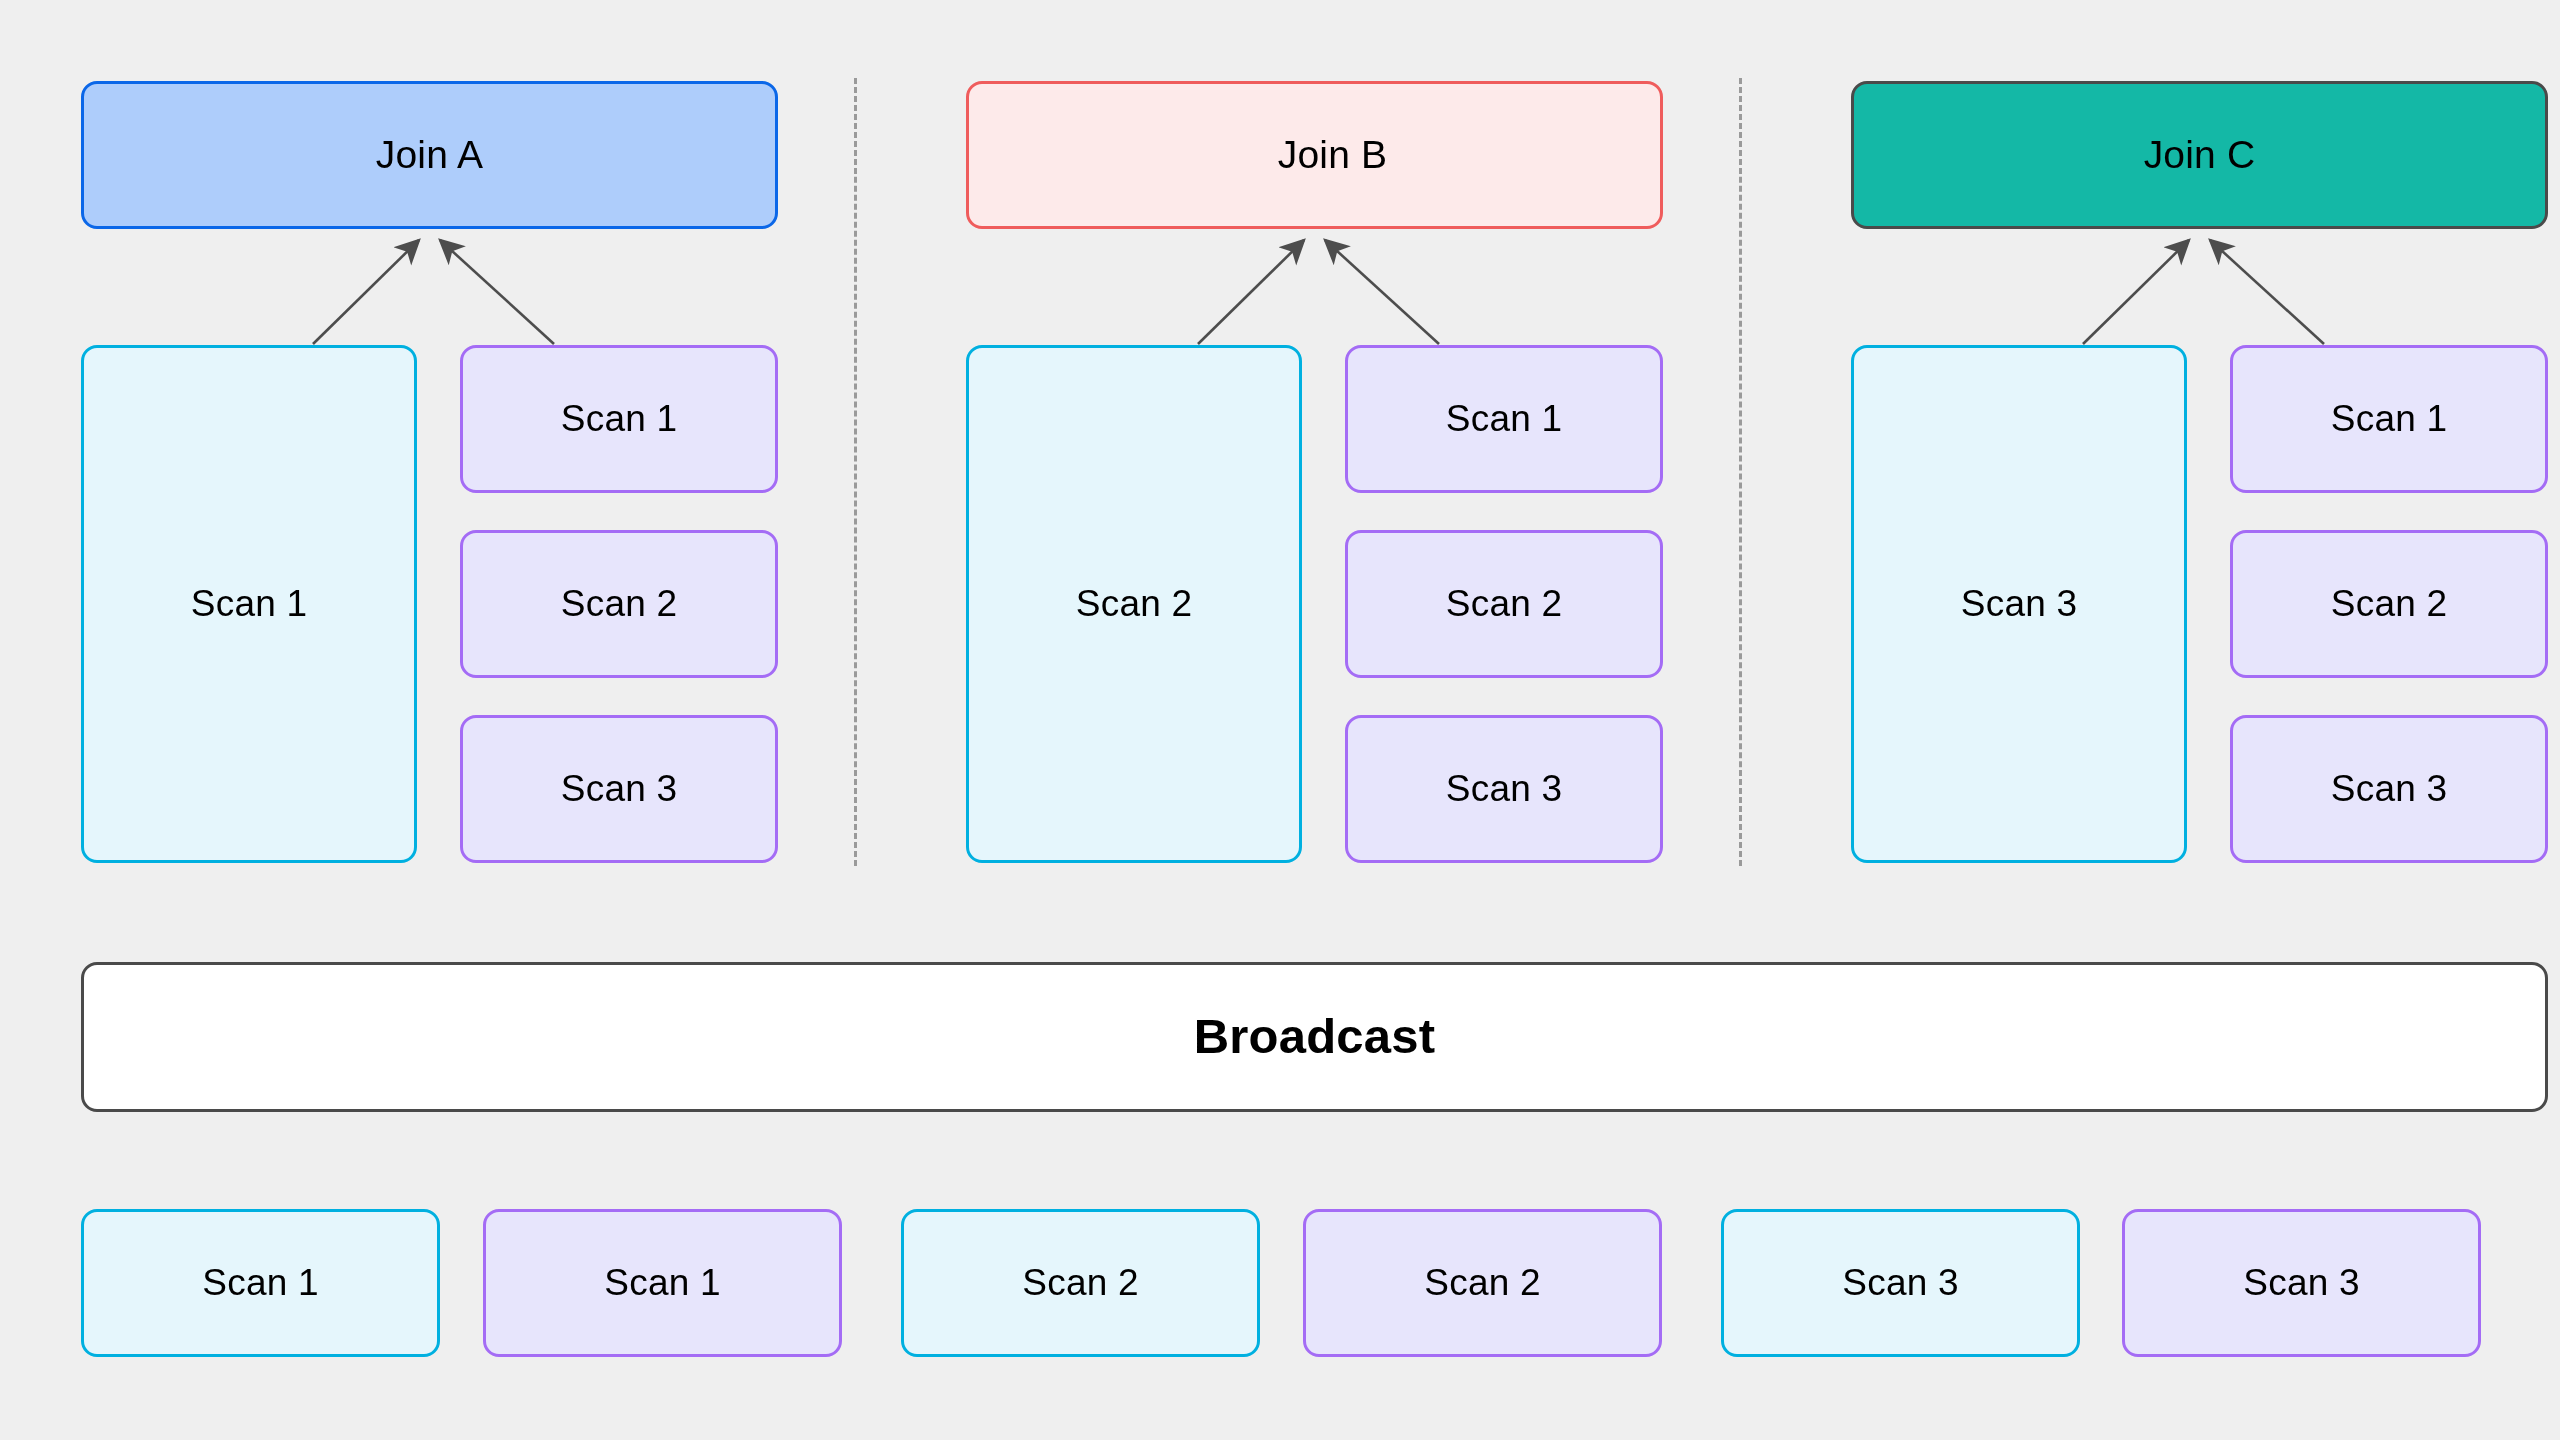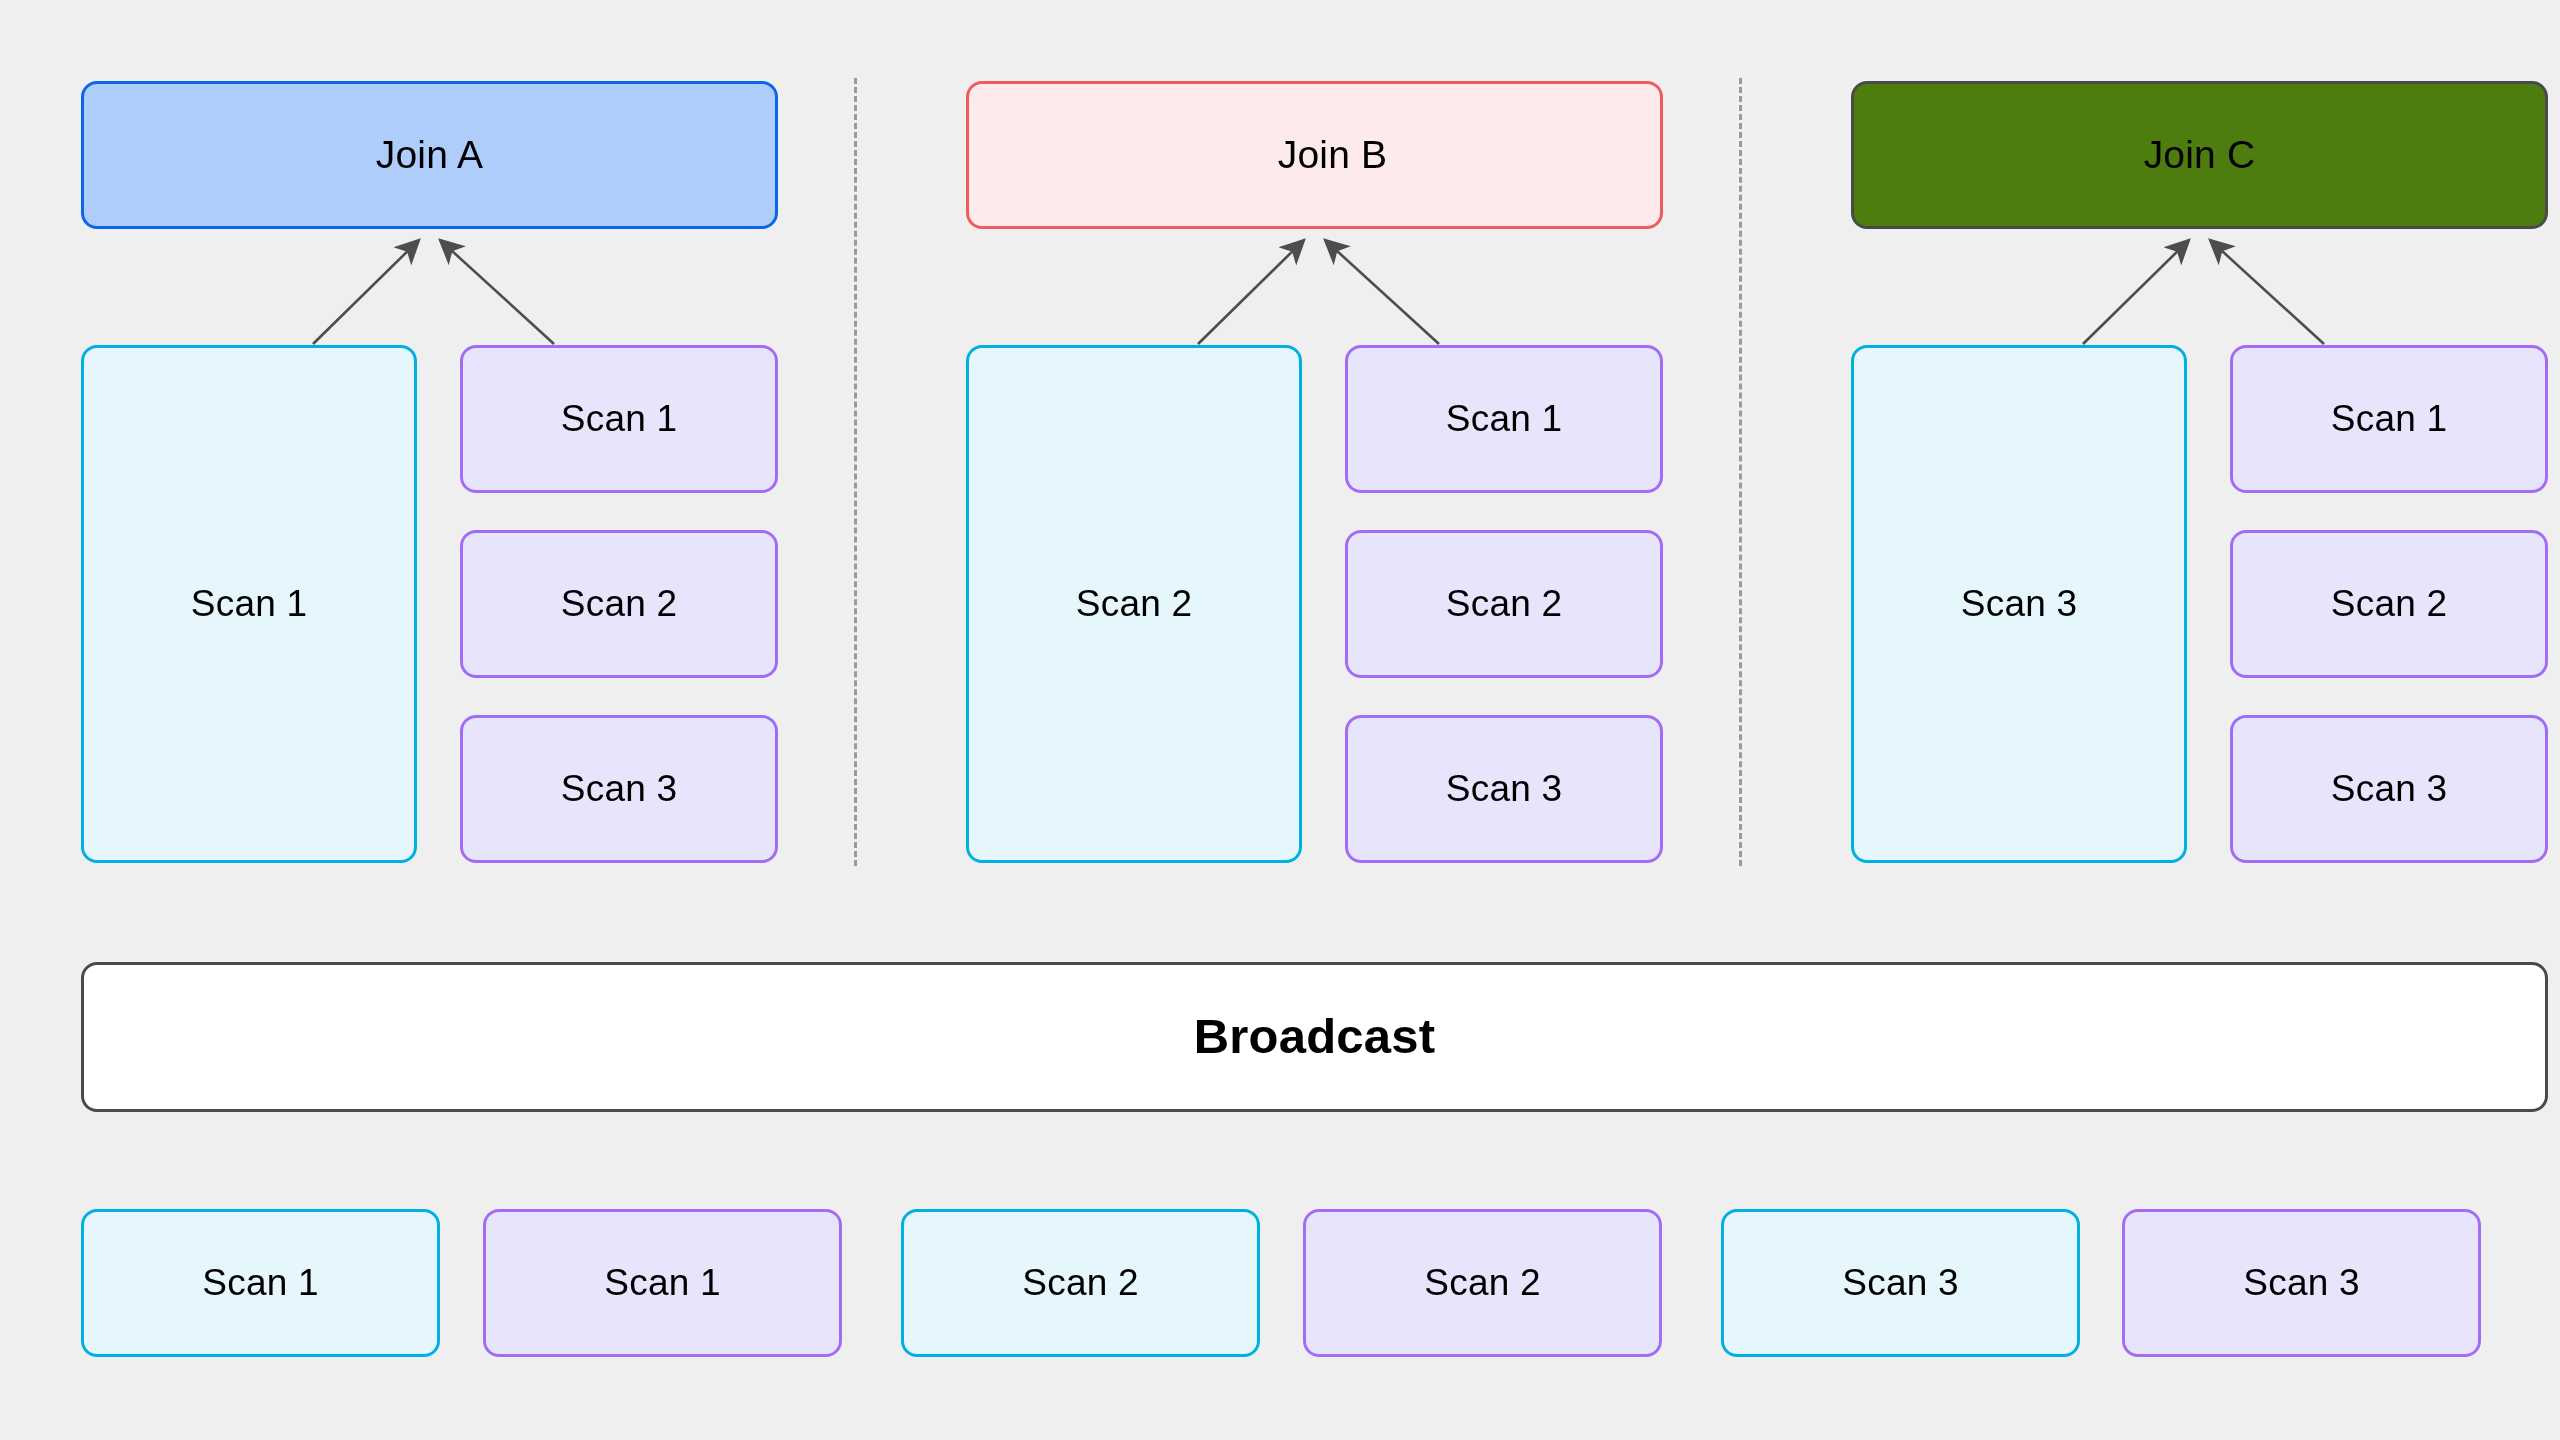--- a/index.html
+++ b/index.html
@@ -32,21 +32,21 @@
     color: #000000;
     font-size: 37px;
     line-height: 1.1;
     letter-spacing: 0.2px;
     white-space: nowrap;
   }
 
   
   .n-blue   { background: #aecdfb; border-color: #0b67e8; }
   .n-pink   { background: #fdeaea; border-color: #ef5c5c; }
-  .n-white  { background: #4d7c0f; border-color: #4a4a4a; }
+  .n-white  { background: #14b8a6; border-color: #4a4a4a; }
   .n-cyan   { background: #e5f6fc; border-color: #00b0e0; }
   .n-purple { background: #e7e5fc; border-color: #a46cf5; }
   .n-plain  { background: #ffffff; border-color: #4a4a4a; }
 
   .join-label { font-size: 39px; }
   .broadcast-label { font-size: 49px; font-weight: bold; }
 
   .divider {
     position: absolute;
     width: 0;

